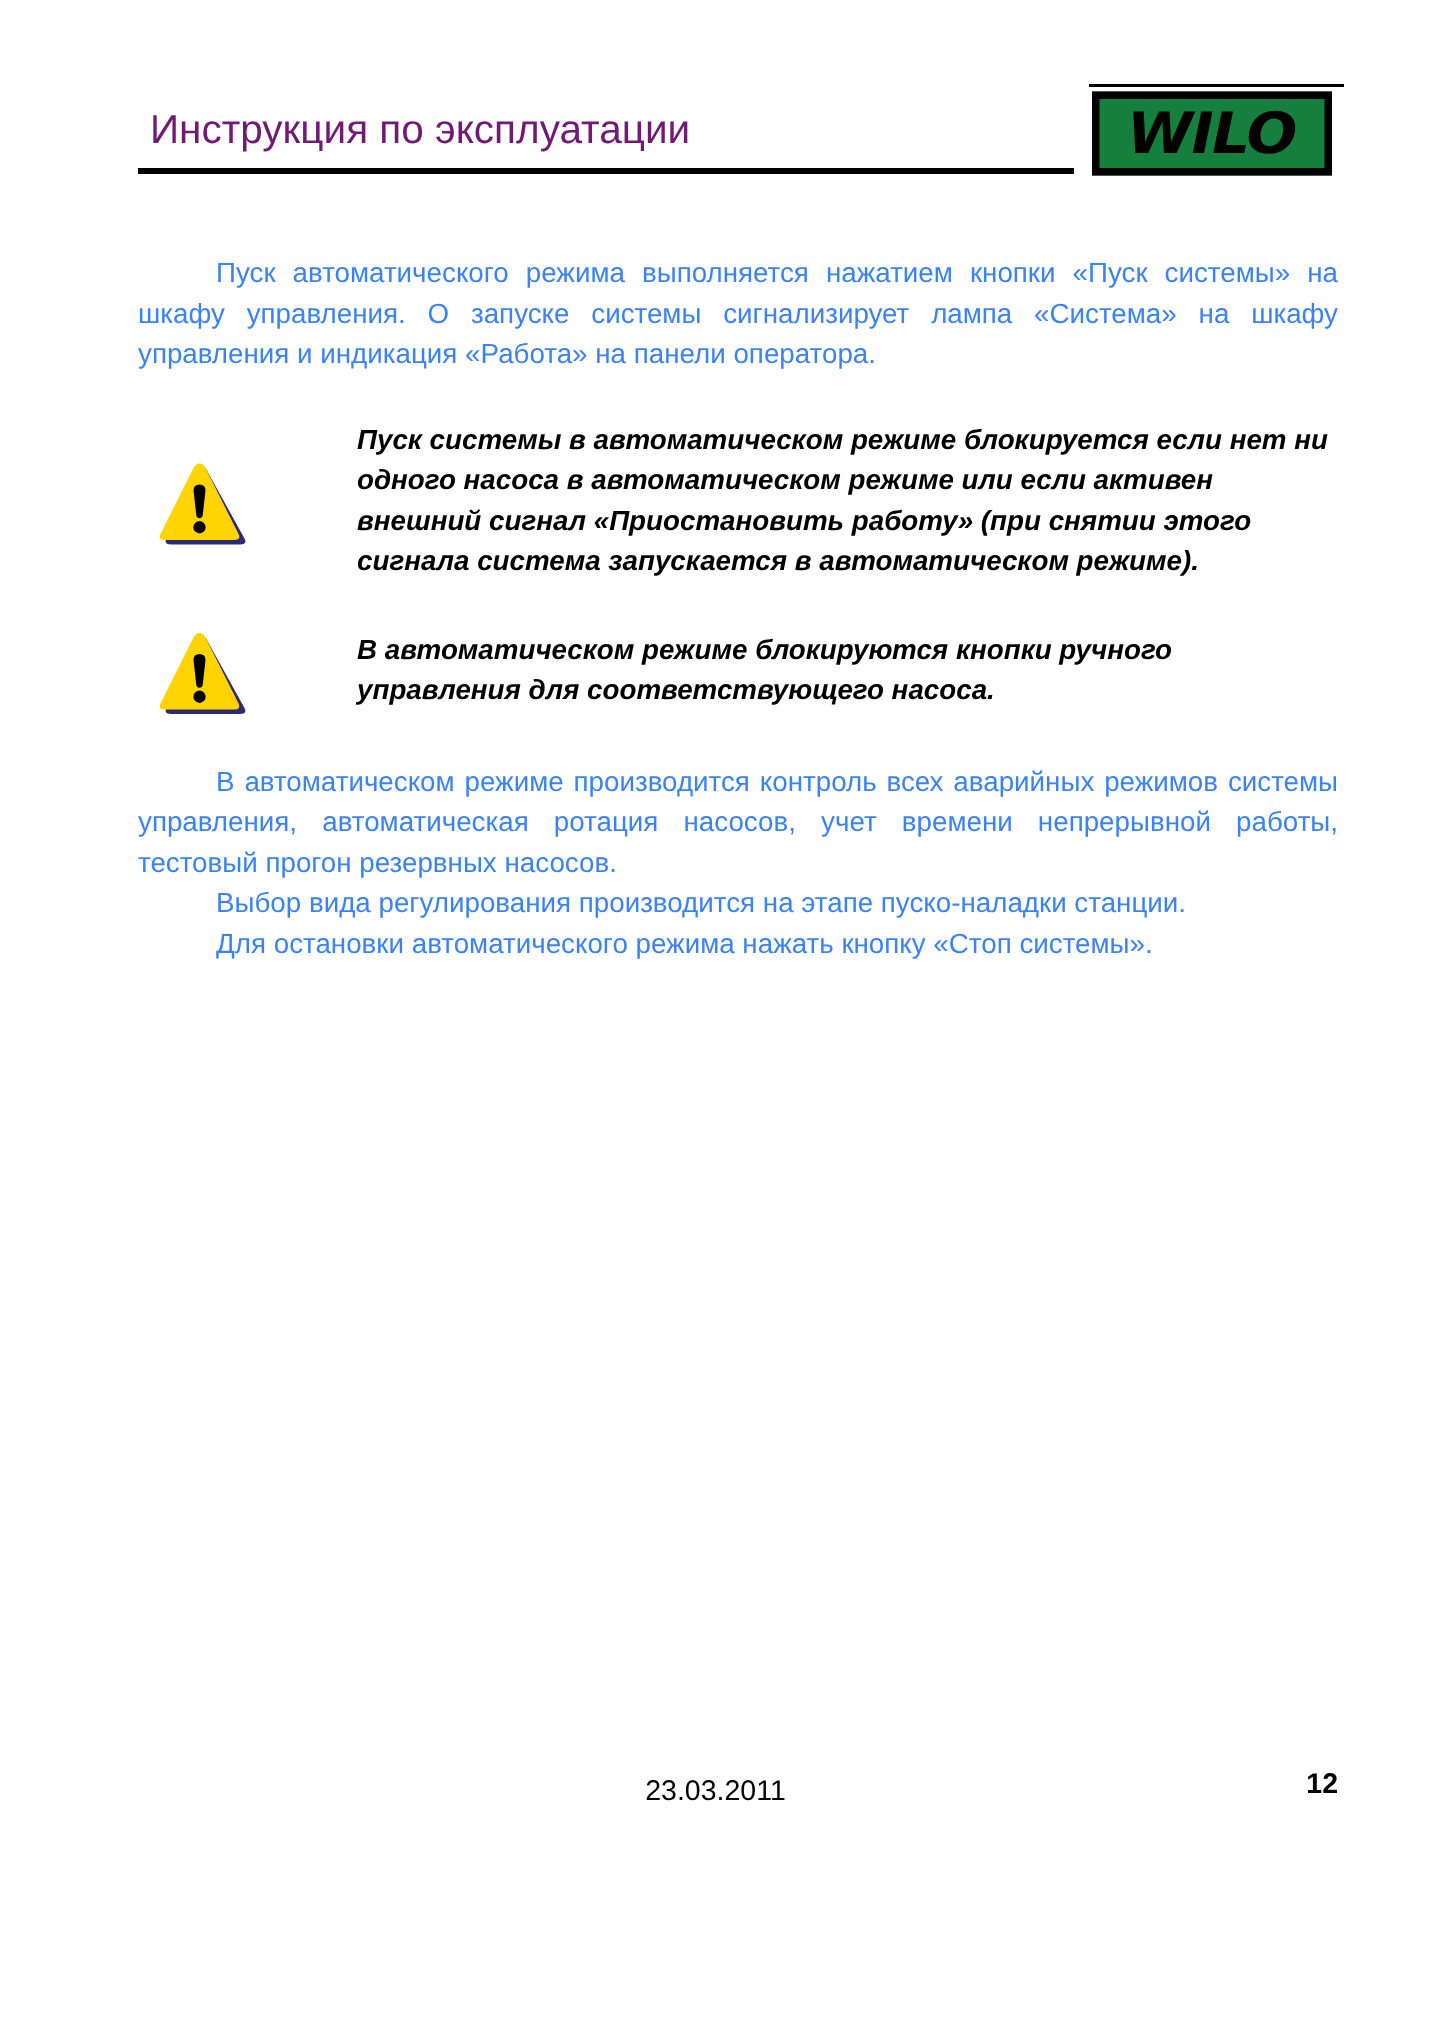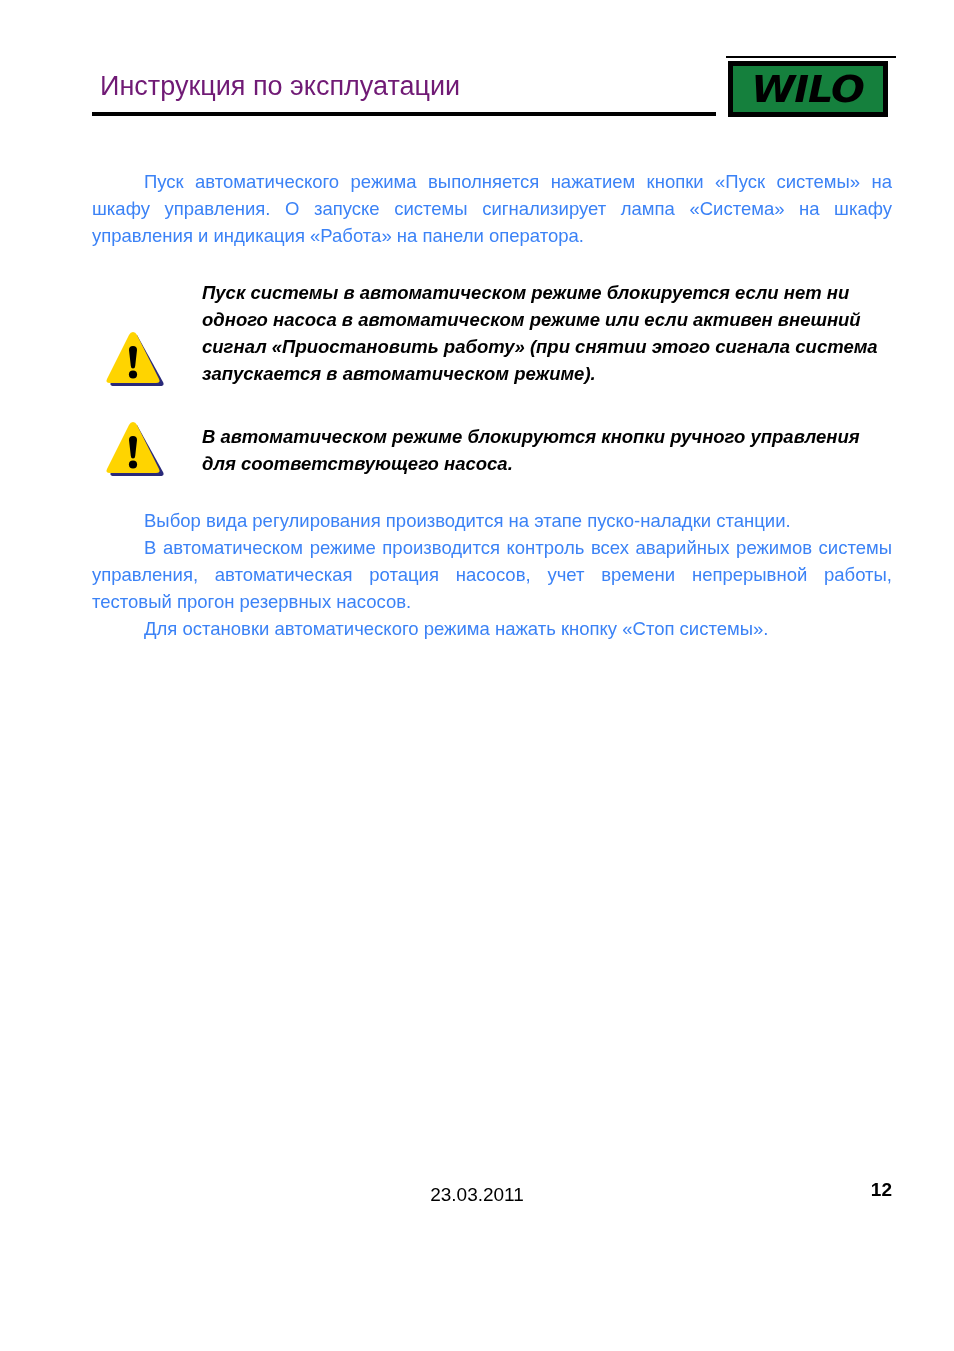--- a/index.html
+++ b/index.html
@@ -100,21 +100,22 @@
   .para.indent {
     text-indent: 52px;
   }
   .gap-b { height: 28px; }
   .gap-c { height: 30px; }
 
   
   .warn {
     position: relative;
     display: flex;
-    align-items: flex-end;
+    align-items: center;
+    gap: 36px;
   }
   .warn-icon {
     position: relative;
     width: 62px;
     height: 58px;
     flex: 0 0 62px;
     margin-left: 10px;
     margin-top: 4px;
   }
   .warn-icon svg {
@@ -213,23 +214,23 @@
           <circle cx="31" cy="45.5" r="4.1" fill="#000000"></circle>
         </svg>
       </div>
       <div class="warn-text">
         <p>В автоматическом режиме блокируются кнопки ручного управления для соответствующего насоса.</p>
       </div>
     </div>
 
     <div class="gap-c"></div>
 
+    <p class="para indent">В автоматическом режиме производится контроль всех аварийных режимов системы управления, автоматическая ротация насосов, учет времени непрерывной работы, тестовый прогон резервных насосов.</p>
+
     <p class="para indent">Выбор вида регулирования производится на этапе пуско-наладки станции.</p>
-
-    <p class="para indent">В автоматическом режиме производится контроль всех аварийных режимов системы управления, автоматическая ротация насосов, учет времени непрерывной работы, тестовый прогон резервных насосов.</p>
 
     <p class="para indent">Для остановки автоматического режима нажать кнопку «Стоп системы».</p>
 
   </div>
 
   <div class="footer">
     <div class="footer-date">23.03.2011</div>
     <div class="footer-page">12</div>
   </div>
 

